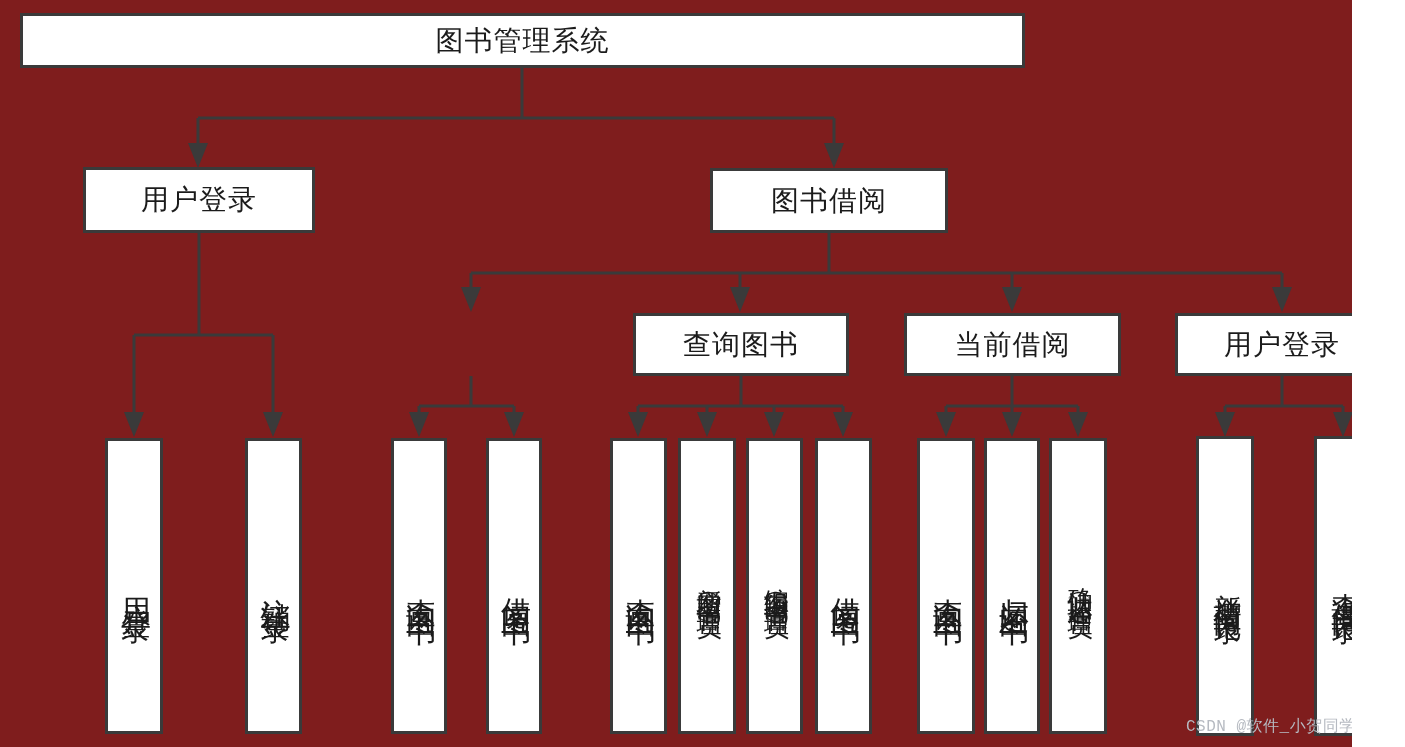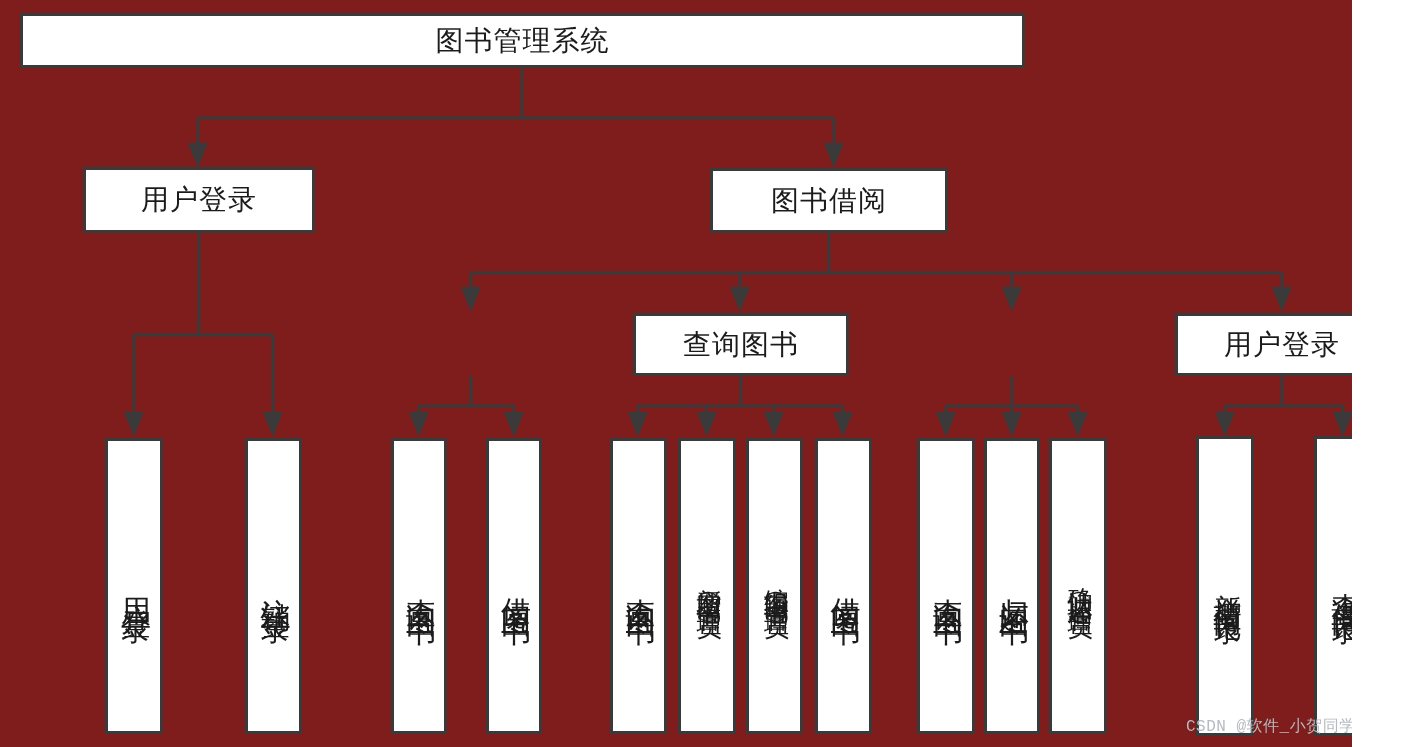--- a/index.html
+++ b/index.html
@@ -82,20 +82,21 @@
       <path d="M1225,437 L1215,412 L1235,412 Z M1343,437 L1333,412 L1353,412 Z" fill="#3a3a3a" stroke="none"></path>
     </g>
   </svg>
 
   <div class="node hlabel" style="left:20px;top:13px;width:1005px;height:55px">图书管理系统</div>
 
   <div class="node hlabel" style="left:83px;top:167px;width:232px;height:66px">用户登录</div>
   <div class="node hlabel" style="left:710px;top:168px;width:238px;height:65px">图书借阅</div>
 
   <div class="node hlabel" style="left:633px;top:313px;width:216px;height:63px">查询图书</div>
+  <div class="node hlabel" style="left:904px;top:313px;width:217px;height:63px">当前借阅</div>
   <div class="node hlabel" style="left:1175px;top:313px;width:214px;height:63px">用户登录</div>
 
   <div class="node leaf" style="left:105px;top:438px;width:58px;height:296px">用户登录</div>
   <div class="node leaf" style="left:245px;top:438px;width:57px;height:296px">注销登录</div>
 
   <div class="node leaf" style="left:391px;top:438px;width:56px;height:296px">查询图书</div>
   <div class="node leaf" style="left:486px;top:438px;width:56px;height:296px">借阅图书</div>
 
   <div class="node leaf" style="left:610px;top:438px;width:57px;height:296px">查询图书</div>
   <div class="node leaf long" style="left:678px;top:438px;width:58px;height:296px">新增图书（管理员）</div>

